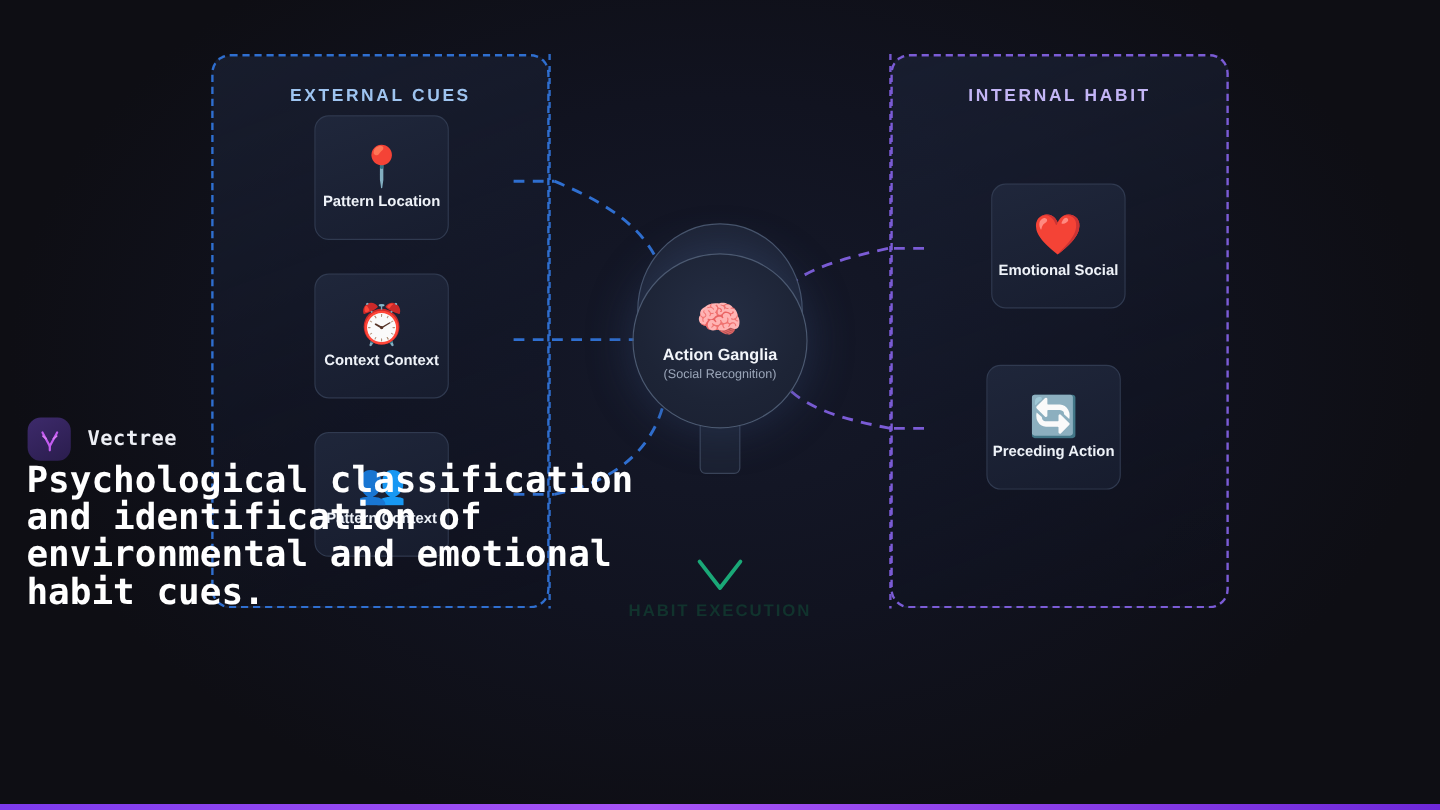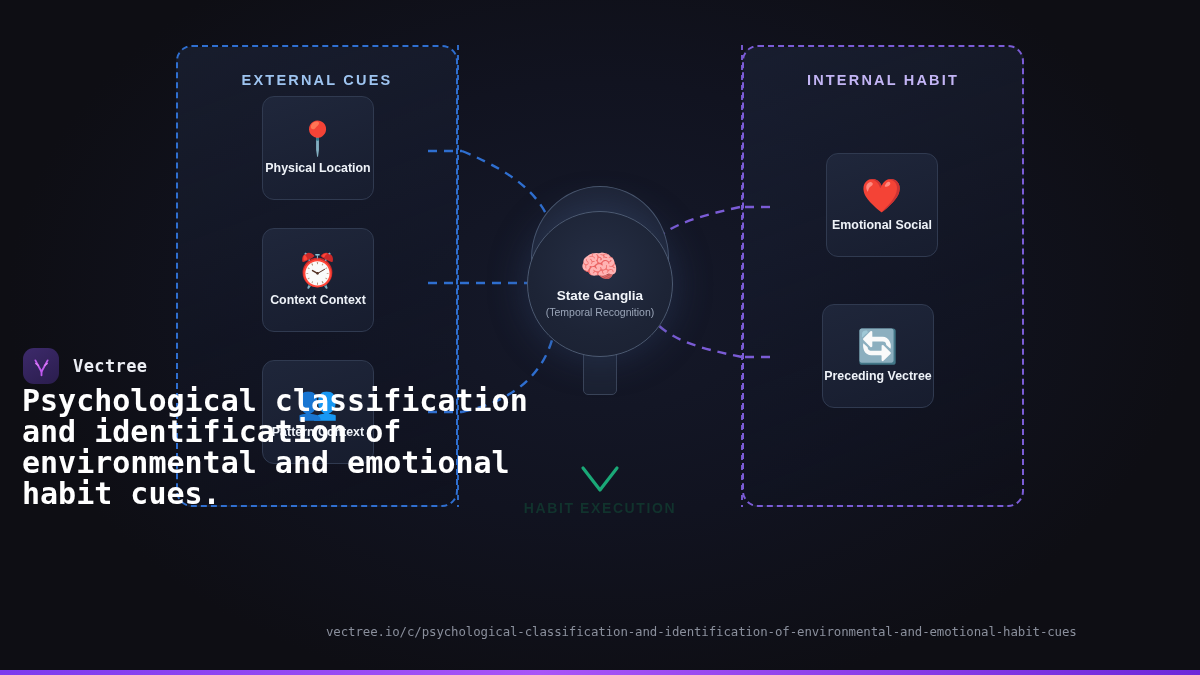--- a/index.html
+++ b/index.html
@@ -164,50 +164,50 @@
     <path d="M770 357 L742 357" stroke="#7b5cd6" stroke-width="2.4" stroke-dasharray="9 7" fill="none"></path>
     <path d="M742 357 C 696 348, 664 338, 648 313" stroke="#7b5cd6" stroke-width="2.4" stroke-dasharray="9 7" fill="none"></path>
   </svg>
 
   <div class="panel" id="panel-external">
     <div class="panel-title" id="title-external">EXTERNAL CUES</div>
   </div>
 
   <div class="cue-card" id="cue-physical-location">
     <span class="cue-icon">📍</span>
-    <span class="cue-label">Physical Location</span>
+    <span class="cue-label">Pattern Location</span>
   </div>
   <div class="cue-card" id="cue-temporal-context">
     <span class="cue-icon">⏰</span>
     <span class="cue-label">Context Context</span>
   </div>
   <div class="cue-card" id="cue-social-context">
     <span class="cue-icon">👥</span>
     <span class="cue-label">Pattern Context</span>
   </div>
 
   <div class="panel" id="panel-internal">
     <div class="panel-title" id="title-internal">INTERNAL HABIT</div>
   </div>
 
   <div class="cue-card" id="cue-emotional-state">
     <span class="cue-icon">❤️</span>
     <span class="cue-label">Emotional Social</span>
   </div>
   <div class="cue-card" id="cue-preceding-action">
     <span class="cue-icon">🔄</span>
-    <span class="cue-label">Preceding Vectree</span>
+    <span class="cue-label">Preceding Action</span>
   </div>
 
   <div id="center-node-halo"></div>
   <div id="center-stem"></div>
   <div id="center-node">
     <span id="center-icon">🧠</span>
-    <span id="center-title">State Ganglia</span>
-    <span id="center-subtitle">(Temporal Recognition)</span>
+    <span id="center-title">Action Ganglia</span>
+    <span id="center-subtitle">(Social Recognition)</span>
   </div>
 
   <svg id="output-arrow" width="80" height="150" viewBox="0 0 80 150">
     <defs>
       <linearGradient id="arrowGrad" x1="0" y1="0" x2="0" y2="1">
         <stop offset="0%" stop-color="#0d7f57"></stop>
         <stop offset="100%" stop-color="#1fbd80"></stop>
       </linearGradient>
     </defs>
     <path d="M40 0 L40 140" stroke="url(#arrowGrad)" stroke-width="3.2" fill="none"></path>
@@ -225,16 +225,15 @@
         <path d="M12 18 L12 22" stroke="#c25bf0" stroke-width="2.1" fill="none" stroke-linecap="round"></path>
         <path d="M8.5 11 L5.5 8.5" stroke="#d97bf5" stroke-width="1.7" fill="none" stroke-linecap="round"></path>
         <path d="M15.5 11 L18.5 8.5" stroke="#d97bf5" stroke-width="1.7" fill="none" stroke-linecap="round"></path>
       </svg>
     </div>
     <span id="brand-name">Vectree</span>
   </div>
 
   <div id="headline">Psychological classification and identification of environmental and emotional habit cues.</div>
 
-  <div id="footer-url">vectree.io/c/psychological-classification-and-identification-of-environmental-and-emotional-habit-cues</div>
 
   <div id="bottom-accent"></div>
 </div>
 
 </body></html>

